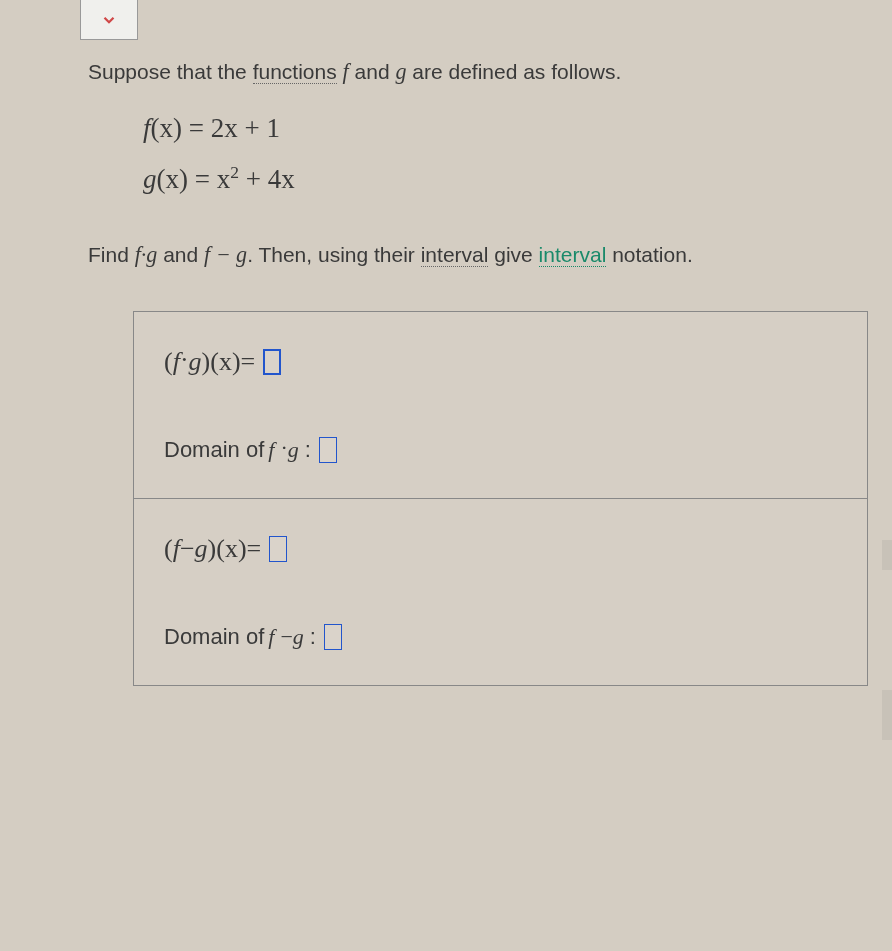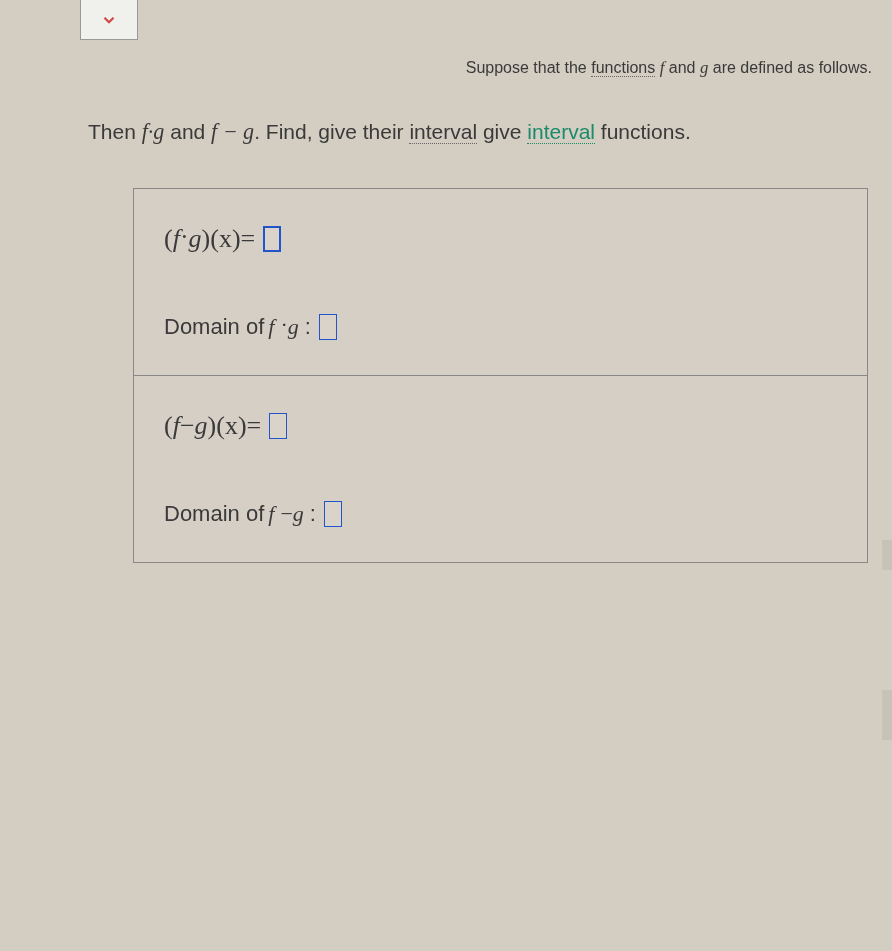--- a/index.html
+++ b/index.html
@@ -30,24 +30,23 @@
       cursor: pointer;
     }
     .chevron {
       width: 18px;
       height: 18px;
     }
     .content {
       padding: 55px 20px 20px 88px;
     }
     .intro {
-      font-size: 16px;
+      font-size: 21px;
       line-height: 1.5;
       margin-bottom: 18px;
-      text-align: right;
     }
     .link-term {
       color: #3a3a3a;
       border-bottom: 1px dotted #666;
       cursor: pointer;
     }
     .math-ital {
       font-style: italic;
       font-family: 'Times New Roman', serif;
       font-size: 1.05em;
@@ -158,24 +157,30 @@
   </svg>
 </div>
 
 <div class="content">
 
   <p class="intro">
     <span>Suppose that the </span><span class="link-term">functions</span><span> </span><span class="math-ital">f</span><span> and </span><span class="math-ital">g</span><span> are defined as follows.</span>
   </p>
 
   <div class="equations">
+    <div class="eq-line">
+      <span>f</span><span style="font-style:normal">(x)</span><span style="font-style:normal"> = 2x + 1</span>
+    </div>
+    <div class="eq-line">
+      <span>g</span><span style="font-style:normal">(x)</span><span style="font-style:normal"> = x</span><span class="sup">2</span><span style="font-style:normal"> + 4x</span>
+    </div>
   </div>
 
   <p class="find-line">
-    <span>Then </span><span class="math-ital">f·g</span><span> and </span><span class="math-ital">f − g</span><span>. Find, give their </span><span class="link-term">interval</span><span> give </span><span class="link-green">interval</span><span> functions.</span>
+    <span>Find </span><span class="math-ital">f·g</span><span> and </span><span class="math-ital">f − g</span><span>. Then, using their </span><span class="link-term">interval</span><span> give </span><span class="link-green">interval</span><span> notation.</span>
   </p>
 
   <div class="answer-box">
     <div class="section top">
       <div class="eq-row">
         <span style="font-style:normal">(</span>
           <span>f</span>
           <span class="dot">·</span>
           <span>g</span>
           <span style="font-style:normal">)</span>

